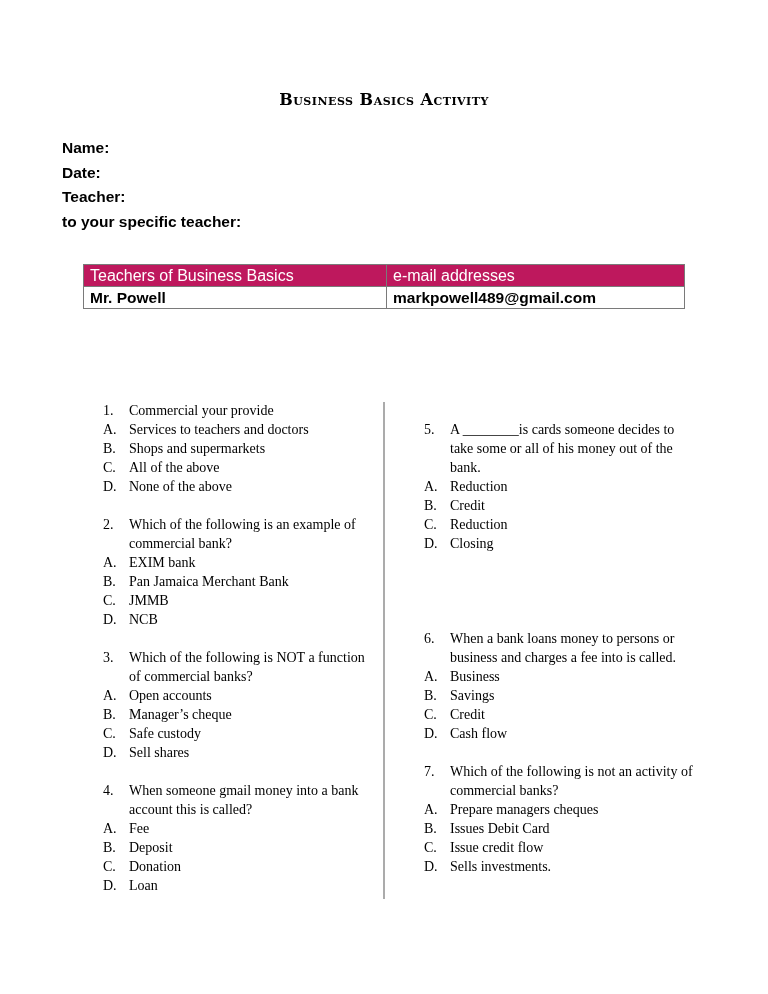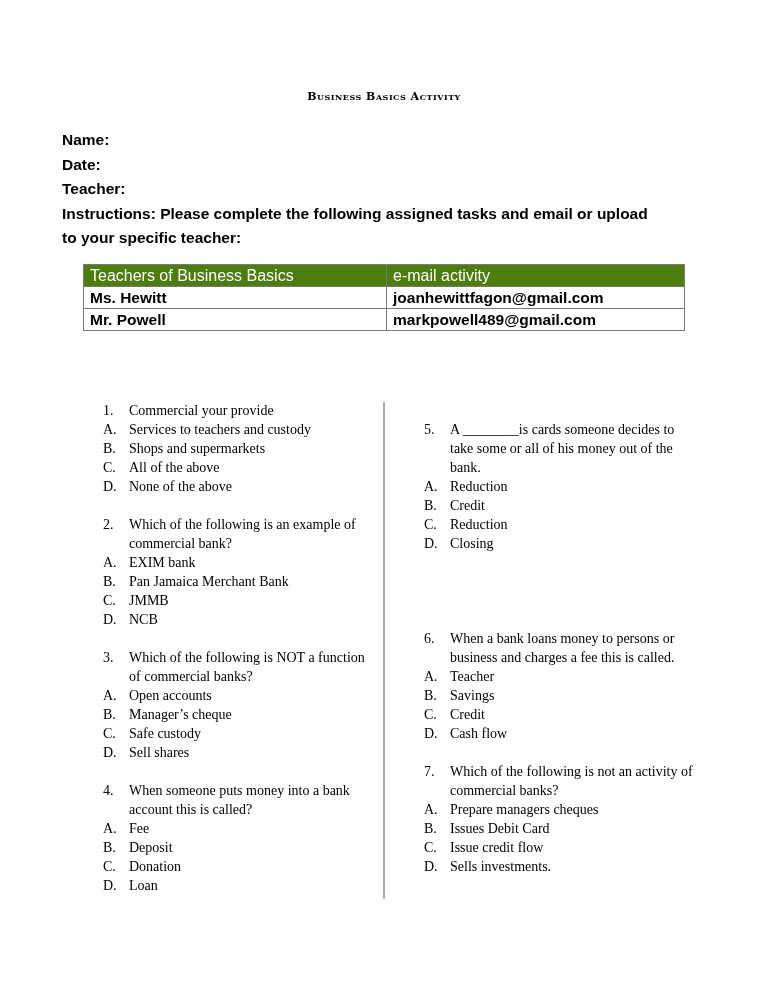--- a/index.html
+++ b/index.html
@@ -1,35 +1,35 @@
 <!DOCTYPE html>
 <html><head>
 <meta charset="utf-8">
 <style>
   html, body { margin: 0; padding: 0; background: #ffffff; }
   body { width: 768px; height: 994px; position: relative; overflow: hidden; color: #000; }
   .title {
     position: absolute; top: 90px; left: 0; width: 768px; text-align: center;
-    font-family: "DejaVu Serif", serif; font-weight: bold; font-size: 11px;
+    font-family: "DejaVu Serif", serif; font-weight: bold; font-size: 16px;
     font-variant: small-caps; letter-spacing: 0.5px;
   }
   .header-fields {
-    position: absolute; top: 128px; left: 62px; width: 640px;
+    position: absolute; top: 136px; left: 62px; width: 640px;
     font-family: "Liberation Sans", sans-serif; font-weight: bold; font-size: 15.5px; line-height: 24.5px;
   }
   .header-fields div { white-space: nowrap; }
   table.teachers {
     position: absolute; top: 264px; left: 83px; width: 602px;
     border-collapse: collapse;
     font-family: "Liberation Sans", sans-serif; font-weight: bold; font-size: 15.5px;
   }
   table.teachers td, table.teachers th {
     border: 1px solid #7a7a7a; padding: 0 6px; height: 21px; text-align: left;
   }
-  table.teachers th { background: #4d7c0f; color: #ffffff; font-weight: normal; font-size: 16px; }
+  table.teachers th { background: #be185d; color: #ffffff; font-weight: normal; font-size: 16px; }
   table.teachers td:first-child, table.teachers th:first-child { width: 290px; }
   .col {
     position: absolute; font-family: "Liberation Serif", serif; font-size: 14px; line-height: 19px;
   }
   .col-left { top: 401px; left: 103px; width: 270px; }
   .col-right { top: 420px; left: 424px; width: 270px; }
   .divider { position: absolute; left: 383px; top: 402px; width: 2px; height: 497px; background: #ababab; }
   .q { margin-bottom: 19px; }
   .row { display: flex; }
   .row .lbl { width: 26px; flex: none; }
@@ -38,50 +38,45 @@
 </style>
 </head>
 <body>
 
 <div class="title">Business Basics Activity</div>
 
 <div class="header-fields">
   <div>Name:</div>
   <div>Date:</div>
   <div>Teacher:</div>
-  <div>Instructions: Please complete the following assigned tasks and email or upload</div>
   <div>to your specific teacher:</div>
 </div>
 
 <table class="teachers">
   <tbody>
       <tr>
     <th>Teachers of Business Basics</th>
-    <th>e-mail activity</th>
-  </tr>
-  <tr>
-    <td>Ms. Hewitt</td>
-    <td>joanhewittfagon@gmail.com</td>
+    <th>e-mail addresses</th>
   </tr>
   <tr>
     <td>Mr. Powell</td>
     <td>markpowell489@gmail.com</td>
   </tr>
 </tbody>
   </table>
 
 <div class="col col-left">
   <div class="q">
     <div class="row">
         <span class="lbl">1.</span>
         <span class="txt">Commercial your provide</span>
       </div>
     <div class="row">
         <span class="lbl">A.</span>
-        <span class="txt">Services to teachers and custody</span>
+        <span class="txt">Services to teachers and doctors</span>
       </div>
     <div class="row">
         <span class="lbl">B.</span>
         <span class="txt">Shops and supermarkets</span>
       </div>
     <div class="row">
         <span class="lbl">C.</span>
         <span class="txt">All of the above</span>
       </div>
     <div class="row">
@@ -129,21 +124,21 @@
         <span class="txt">Safe custody</span>
       </div>
     <div class="row">
         <span class="lbl">D.</span>
         <span class="txt">Sell shares</span>
       </div>
   </div>
   <div class="q">
     <div class="row">
         <span class="lbl">4.</span>
-        <span class="txt">When someone puts money into a bank account this is called?</span>
+        <span class="txt">When someone gmail money into a bank account this is called?</span>
       </div>
     <div class="row">
         <span class="lbl">A.</span>
         <span class="txt">Fee</span>
       </div>
     <div class="row">
         <span class="lbl">B.</span>
         <span class="txt">Deposit</span>
       </div>
     <div class="row">
@@ -178,25 +173,25 @@
         <span class="txt">Reduction</span>
       </div>
     <div class="row">
         <span class="lbl">D.</span>
         <span class="txt">Closing</span>
       </div>
   </div>
   <div class="q">
     <div class="row">
         <span class="lbl">6.</span>
-        <span class="txt">When a bank loans money to persons or business and charges a fee this is called.</span>
-      </div>
-    <div class="row">
-        <span class="lbl">A.</span>
-        <span class="txt">Teacher</span>
+        <span class="txt">When a bank loans money to persons or business and charges a fee into is called.</span>
+      </div>
+    <div class="row">
+        <span class="lbl">A.</span>
+        <span class="txt">Business</span>
       </div>
     <div class="row">
         <span class="lbl">B.</span>
         <span class="txt">Savings</span>
       </div>
     <div class="row">
         <span class="lbl">C.</span>
         <span class="txt">Credit</span>
       </div>
     <div class="row">

